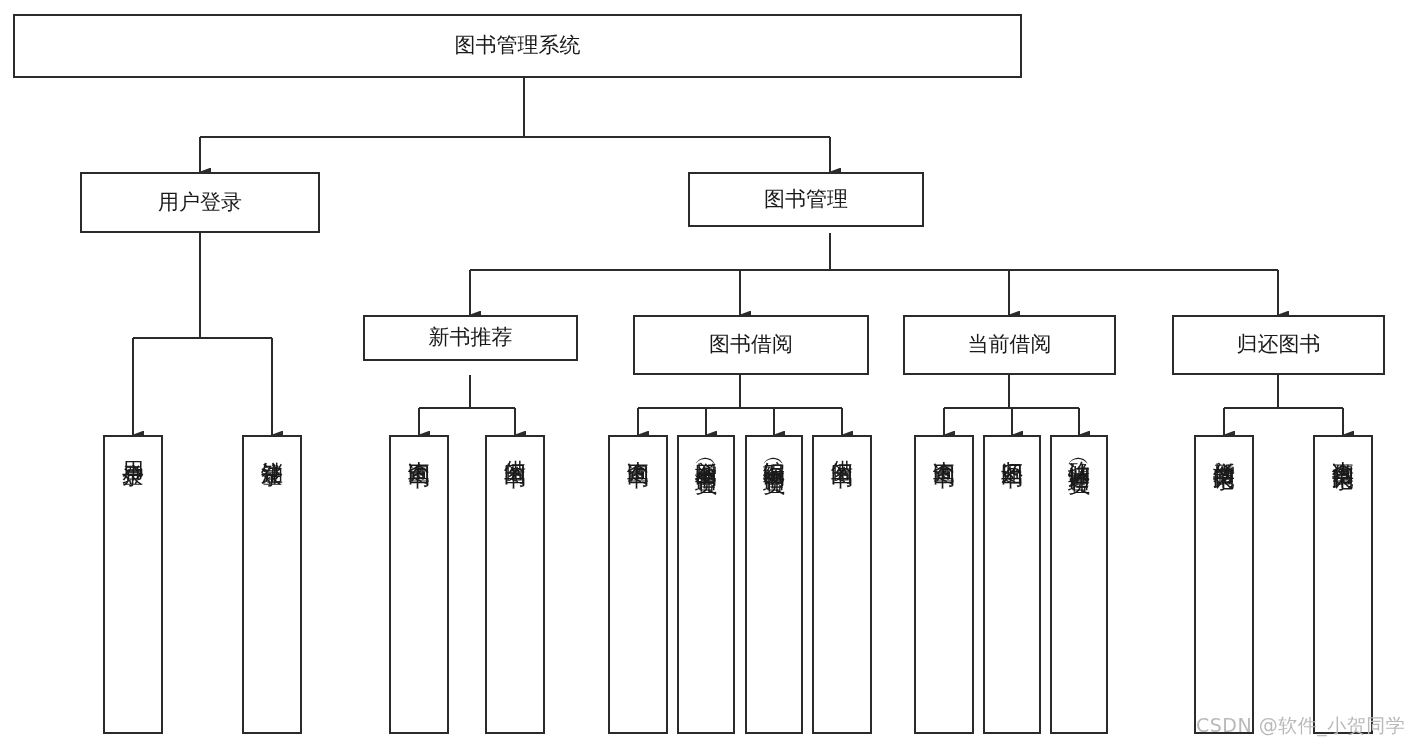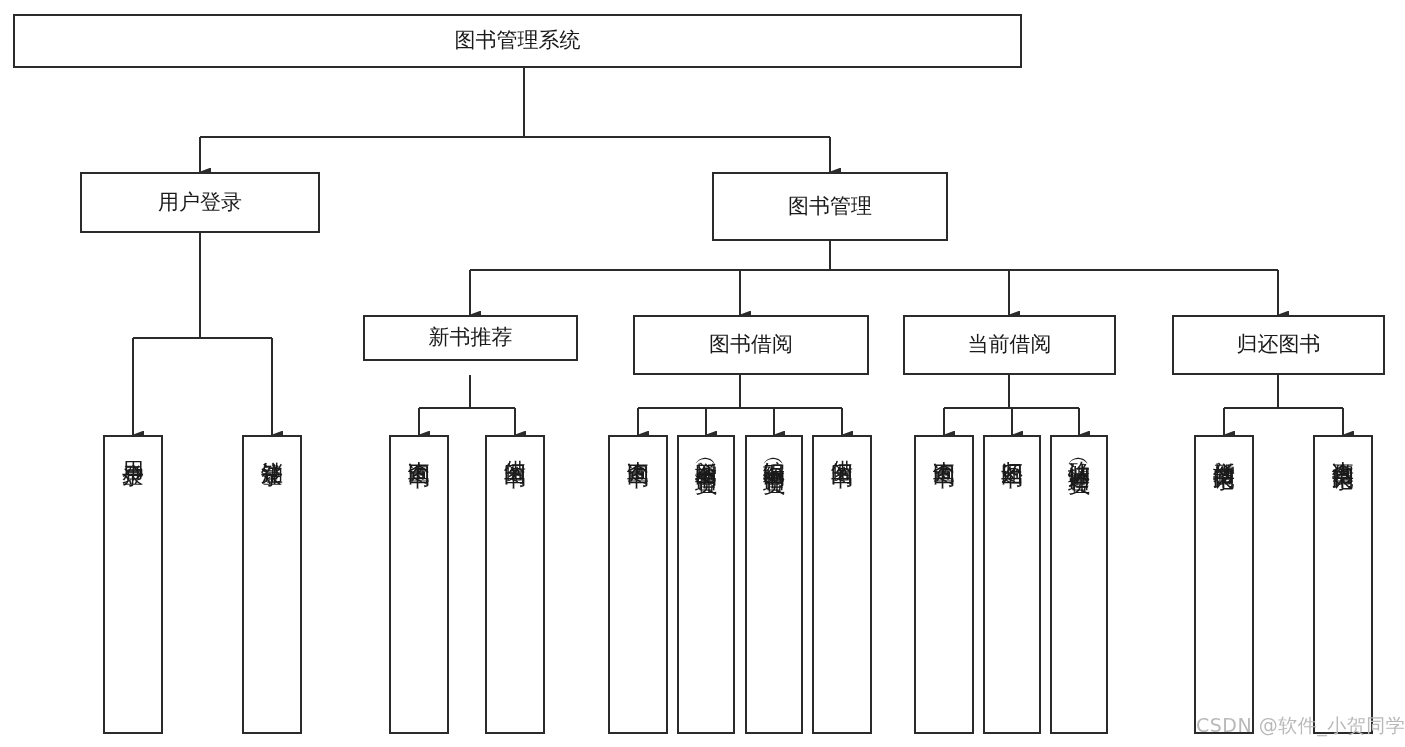--- a/index.html
+++ b/index.html
@@ -108,27 +108,27 @@
         <line x1="1012" y1="408" x2="1012" y2="435" stroke="#2b2b2b" stroke-width="2" marker-end="url(#arrowhead)"></line>
         <line x1="1079" y1="408" x2="1079" y2="435" stroke="#2b2b2b" stroke-width="2" marker-end="url(#arrowhead)"></line>
         <line x1="1278" y1="375" x2="1278" y2="408" stroke="#2b2b2b" stroke-width="2"></line>
         <line x1="1224" y1="408" x2="1343" y2="408" stroke="#2b2b2b" stroke-width="2"></line>
         <line x1="1224" y1="408" x2="1224" y2="435" stroke="#2b2b2b" stroke-width="2" marker-end="url(#arrowhead)"></line>
         <line x1="1343" y1="408" x2="1343" y2="435" stroke="#2b2b2b" stroke-width="2" marker-end="url(#arrowhead)"></line>
       </g>
   </svg>
 
   <div id="node-layer">
-      <div class="node horizontal" style="left: 13px; top: 14px; width: 1009px; height: 54px;">
+      <div class="node horizontal" style="left: 13px; top: 14px; width: 1009px; height: 64px;">
         <span class="label">图书管理系统</span>
       </div>
       <div class="node horizontal" style="left: 80px; top: 172px; width: 240px; height: 61px;">
         <span class="label">用户登录</span>
       </div>
-      <div class="node horizontal" style="left: 712px; top: 172px; width: 236px; height: 69px; justify-content: center;">
+      <div class="node horizontal" style="left: 688px; top: 172px; width: 236px; height: 55px; justify-content: center;">
         <span class="label">图书管理</span>
       </div>
       <div class="node horizontal" style="left: 363px; top: 315px; width: 215px; height: 46px; text-align: right;">
         <span class="label">新书推荐</span>
       </div>
       <div class="node horizontal" style="left: 633px; top: 315px; width: 236px; height: 60px;">
         <span class="label">图书借阅</span>
       </div>
       <div class="node horizontal" style="left: 903px; top: 315px; width: 213px; height: 60px;">
         <span class="label">当前借阅</span>

